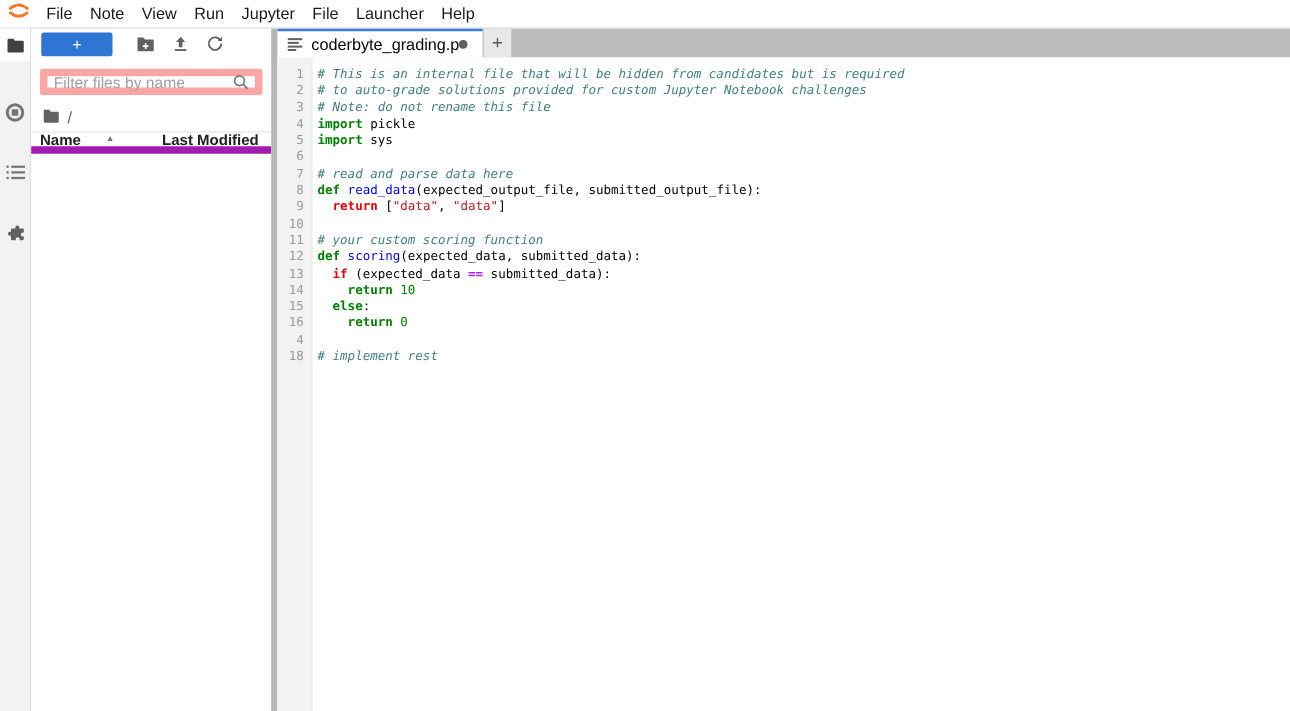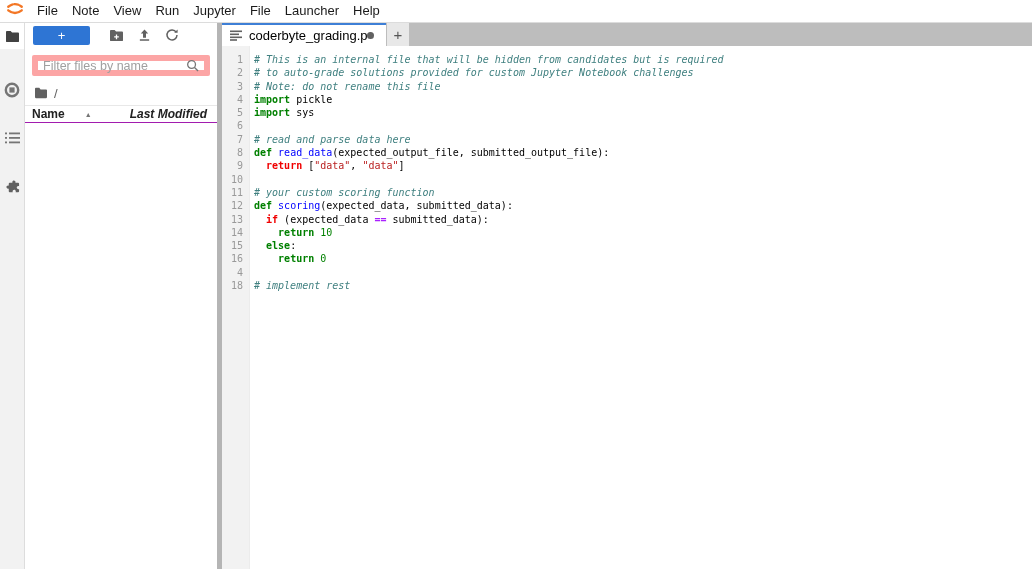--- a/index.html
+++ b/index.html
@@ -30,24 +30,24 @@
   .btn-new { width:57px; height:19px; background:#2e75d4; color:#fff; border:none; border-radius:2px;
              font-size:13px; line-height:17px; text-align:center; margin-right:12px; }
   .tb-icon { width:28px; height:20px; display:flex; align-items:center; justify-content:center; }
   .fb-filter { margin:8px 7px 0 7px; height:21px; border:6px solid #fca5a5; border-radius:2px;
                display:flex; align-items:center; padding:0 5px; flex:none; background:#fff; }
   .fb-filter input { border:none; outline:none; flex:1; font-size:12.5px; font-family:"Liberation Sans",sans-serif;
                      color:#212121; min-width:0; background:transparent; }
   .fb-filter input::placeholder { color:#a0a0a0; }
   .fb-breadcrumb { margin-top:9px; padding-left:9px; height:16px; display:flex; align-items:center; gap:6px;
                    color:#616161; font-size:13px; flex:none; }
-  .fb-header { margin-top:4px; height:18px; border-top:1px solid #e8e8e8; border-bottom:1px solid #a21caf;
+  .fb-header { margin-top:4px; height:18px; border-top:1px solid #e8e8e8; border-bottom:6px solid #a21caf;
                display:flex; align-items:center; padding:0 10px 0 7px; font-weight:bold; font-size:12px; flex:none; }
   .fb-header .sort-caret { font-size:7px; color:#757575; margin-left:20px; }
-  .fb-header .col-modified { margin-left:auto;font-style:italic; }
+  .fb-header .col-modified { margin-left:auto; }
   .fb-row { height:20px; background:#2e75d4; color:#fff; display:flex; align-items:center;
             padding:0 6px 0 12px; font-size:12px; flex:none; }
   .fb-row .row-name { margin-left:7px; }
   .fb-row .row-time { margin-left:auto; }
 
   
   .divider { width:5px; background:#b5b5b5; flex:none; }
 
   
   .editorpane { flex:1; display:flex; flex-direction:column; min-width:0; }

